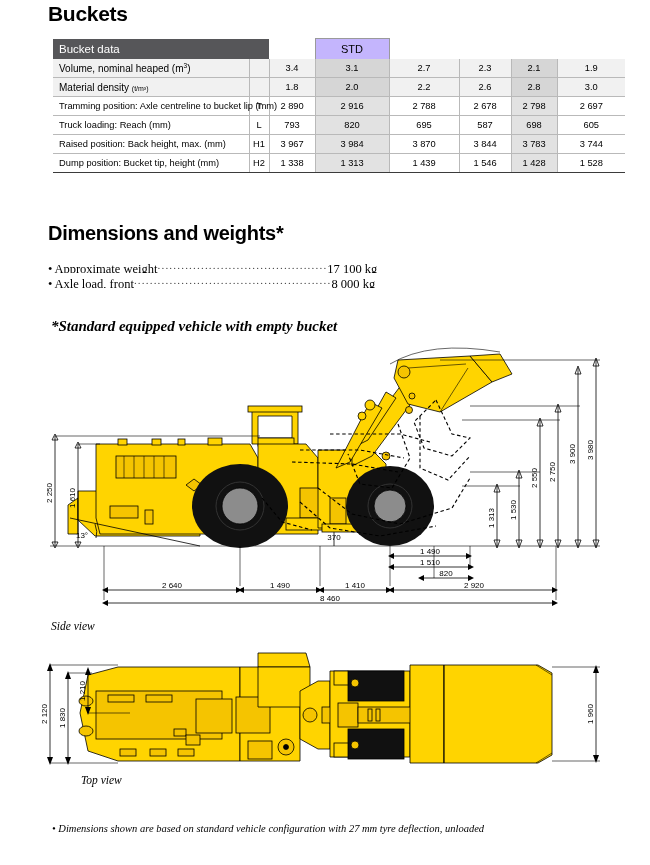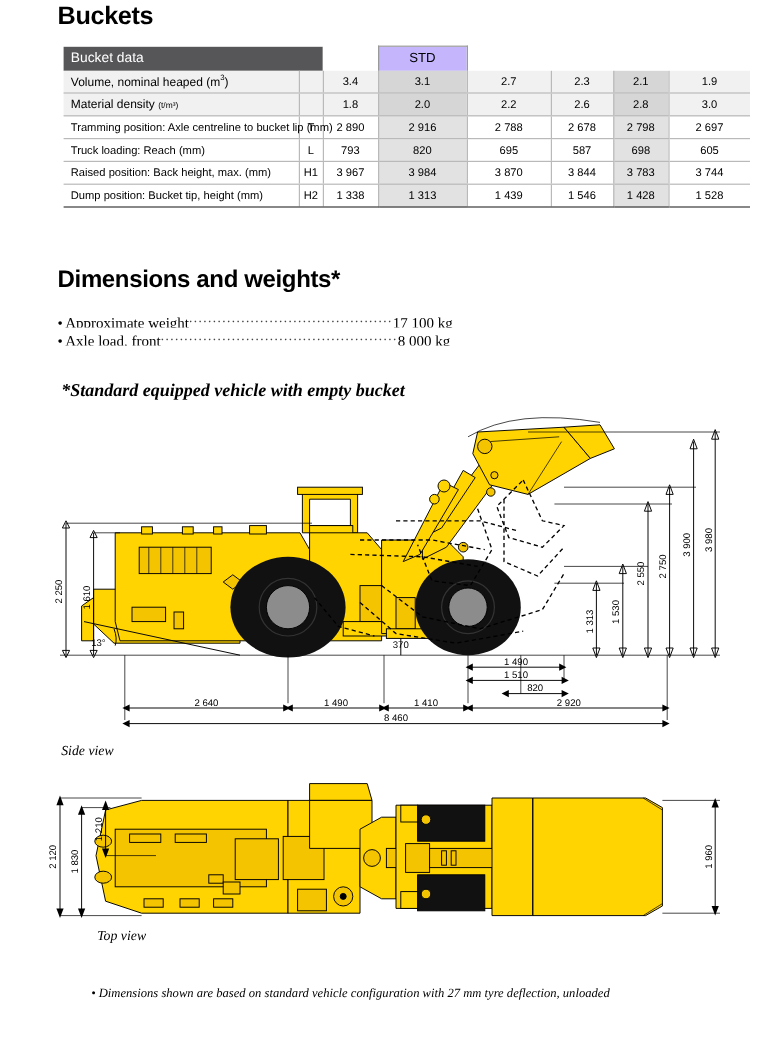--- a/index.html
+++ b/index.html
@@ -139,21 +139,20 @@
   #top-view-label { left: 69px; top: 774px; margin-left: 12px; }
 
   .footnotes {
     position: absolute;
     left: 52px;
     top: 822px;
     font-family: "Liberation Serif", serif;
     font-style: italic;
     font-size: 10.5px;
     line-height: 14px;
-    margin-left: 24px;
   }
 
   svg { display: block; }
   #side-svg { position: absolute; left: 0px; top: 338px; }
   #top-svg { position: absolute; left: 0px; top: 645px; }
 
   .dimtxt {
     font-family: "Liberation Sans", sans-serif;
     font-size: 8px;
     fill: #000;

